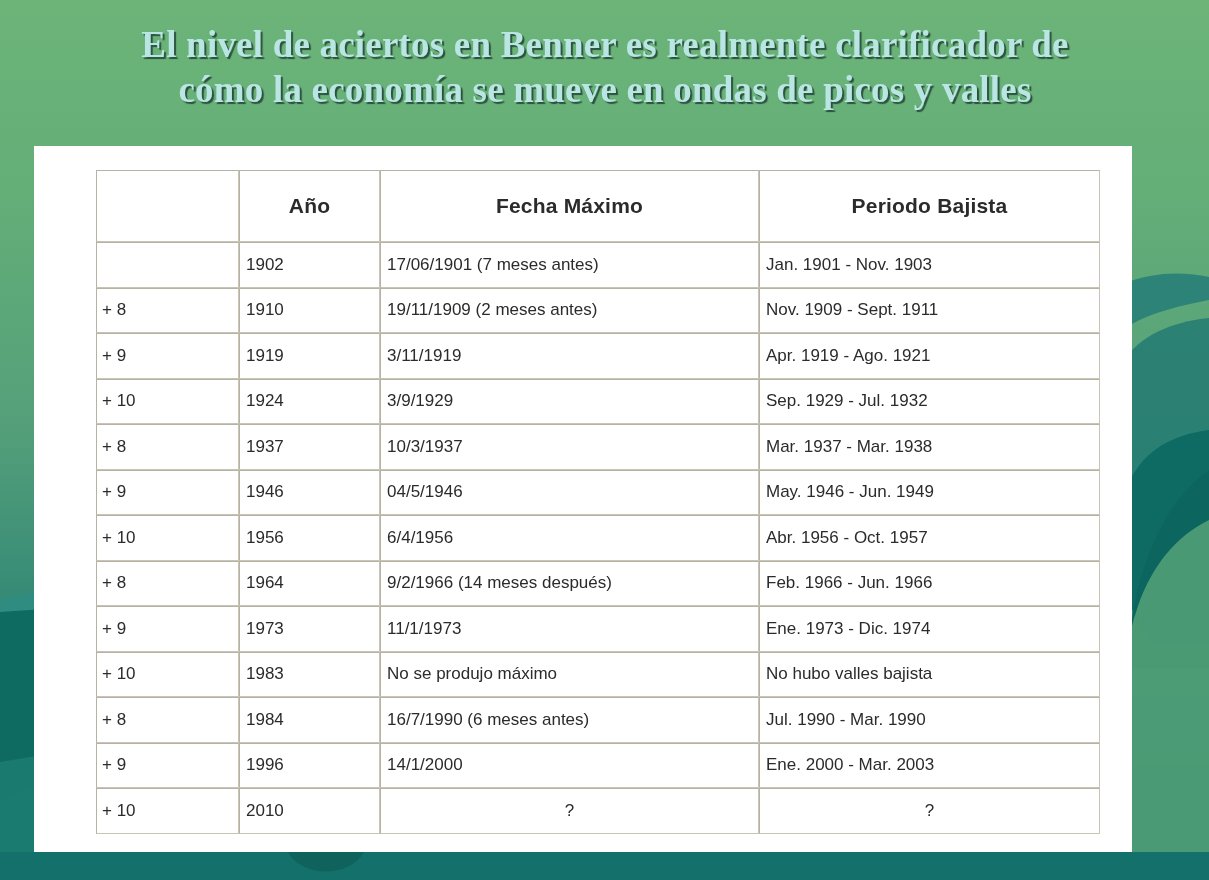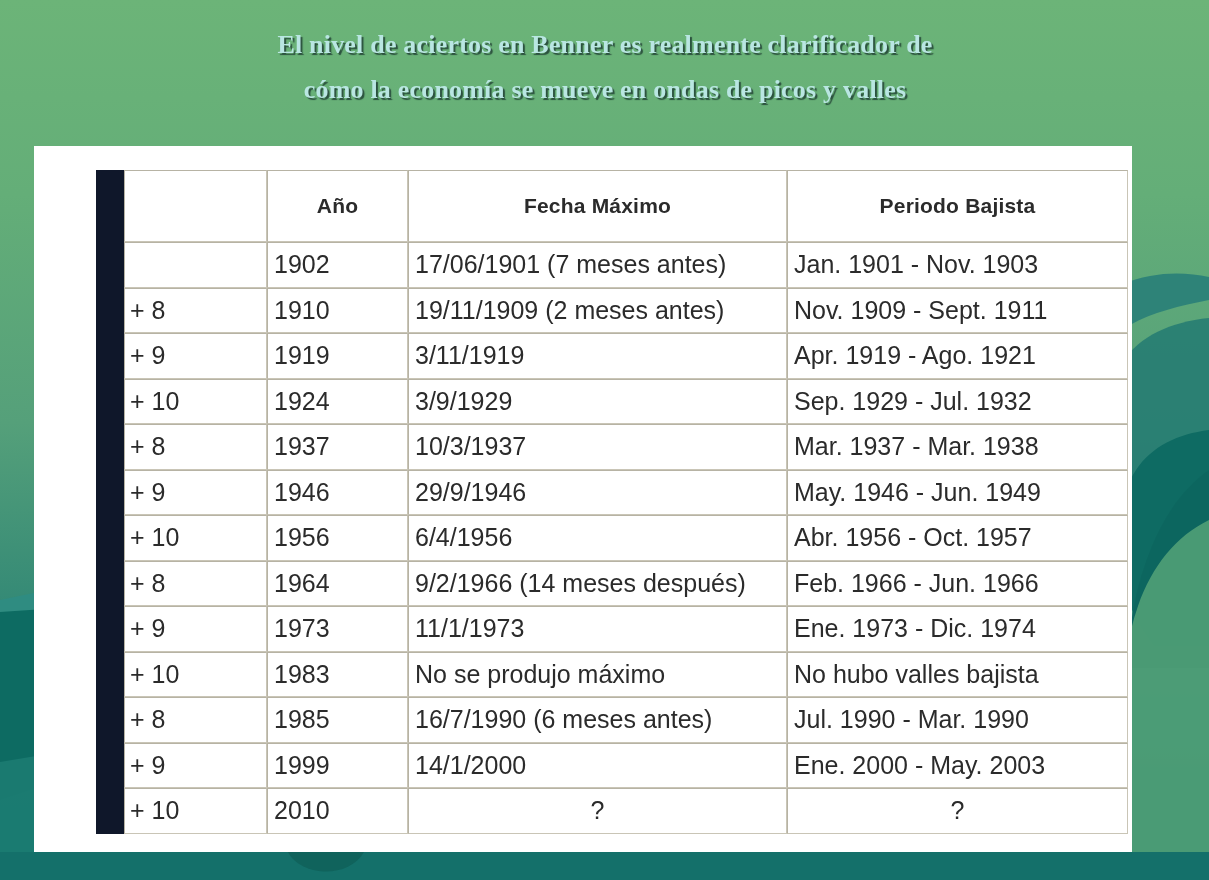--- a/index.html
+++ b/index.html
@@ -36,21 +36,21 @@
 
   
   #title {
     position: absolute;
     left: 60px;
     top: 22px;
     width: 1090px;
     text-align: center;
     font-family: "Liberation Serif", "DejaVu Serif", serif;
     font-weight: bold;
-    font-size: 26px;
+    font-size: 37px;
     line-height: 45px;
     letter-spacing: 0.2px;
     color: #b9e6e2;
     text-shadow: 2px 2px 1px rgba(20,45,40,0.72);
     white-space: pre-line;
   }
 
   
   #panel {
     position: absolute;
@@ -66,35 +66,34 @@
     position: absolute;
     left: 62px;
     top: 24px;
     width: 1004px;
   }
   table.benner {
     border-collapse: separate;
     border-spacing: 0;
     width: 1004px;
     table-layout: fixed;
-    background: #0f172a;
-    padding-left: 28px;
+    background: #5eead4;
   }
   table.benner col.c0 { width: 143px; }
   table.benner col.c1 { width: 141px; }
   table.benner col.c2 { width: 379px; }
   table.benner col.c3 { width: 341px; }
 
   table.benner th, table.benner td {
     border: 1px solid #c9c5b6;
     border-top-color: #b7b3a4;
     border-left-color: #b7b3a4;
     background: #ffffff;
     color: #2b2b2b;
-    font-size: 25px;
+    font-size: 17px;
     padding: 0 6px;
     vertical-align: middle;
     white-space: nowrap;
     overflow: hidden;
   }
   table.benner thead th {
     height: 70px;
     text-align: center;
     font-weight: bold;
     font-size: 21px;
@@ -189,21 +188,21 @@
             </tr>
             <tr>
               <td>+ 8</td>
               <td>1937</td>
               <td>10/3/1937</td>
               <td>Mar. 1937 - Mar. 1938</td>
             </tr>
             <tr>
               <td>+ 9</td>
               <td>1946</td>
-              <td>29/9/1946</td>
+              <td>04/5/1946</td>
               <td>May. 1946 - Jun. 1949</td>
             </tr>
             <tr>
               <td>+ 10</td>
               <td>1956</td>
               <td>6/4/1956</td>
               <td>Abr. 1956 - Oct. 1957</td>
             </tr>
             <tr>
               <td>+ 8</td>
@@ -218,29 +217,29 @@
               <td>Ene. 1973 - Dic. 1974</td>
             </tr>
             <tr>
               <td>+ 10</td>
               <td>1983</td>
               <td>No se produjo máximo</td>
               <td>No hubo valles bajista</td>
             </tr>
             <tr>
               <td>+ 8</td>
-              <td>1985</td>
+              <td>1984</td>
               <td>16/7/1990 (6 meses antes)</td>
               <td>Jul. 1990 - Mar. 1990</td>
             </tr>
             <tr>
               <td>+ 9</td>
-              <td>1999</td>
+              <td>1996</td>
               <td>14/1/2000</td>
-              <td>Ene. 2000 - May. 2003</td>
+              <td>Ene. 2000 - Mar. 2003</td>
             </tr>
             <tr>
               <td>+ 10</td>
               <td>2010</td>
               <td class="center">?</td>
               <td class="center">?</td>
             </tr>
           </tbody>
       </table>
     </div>

